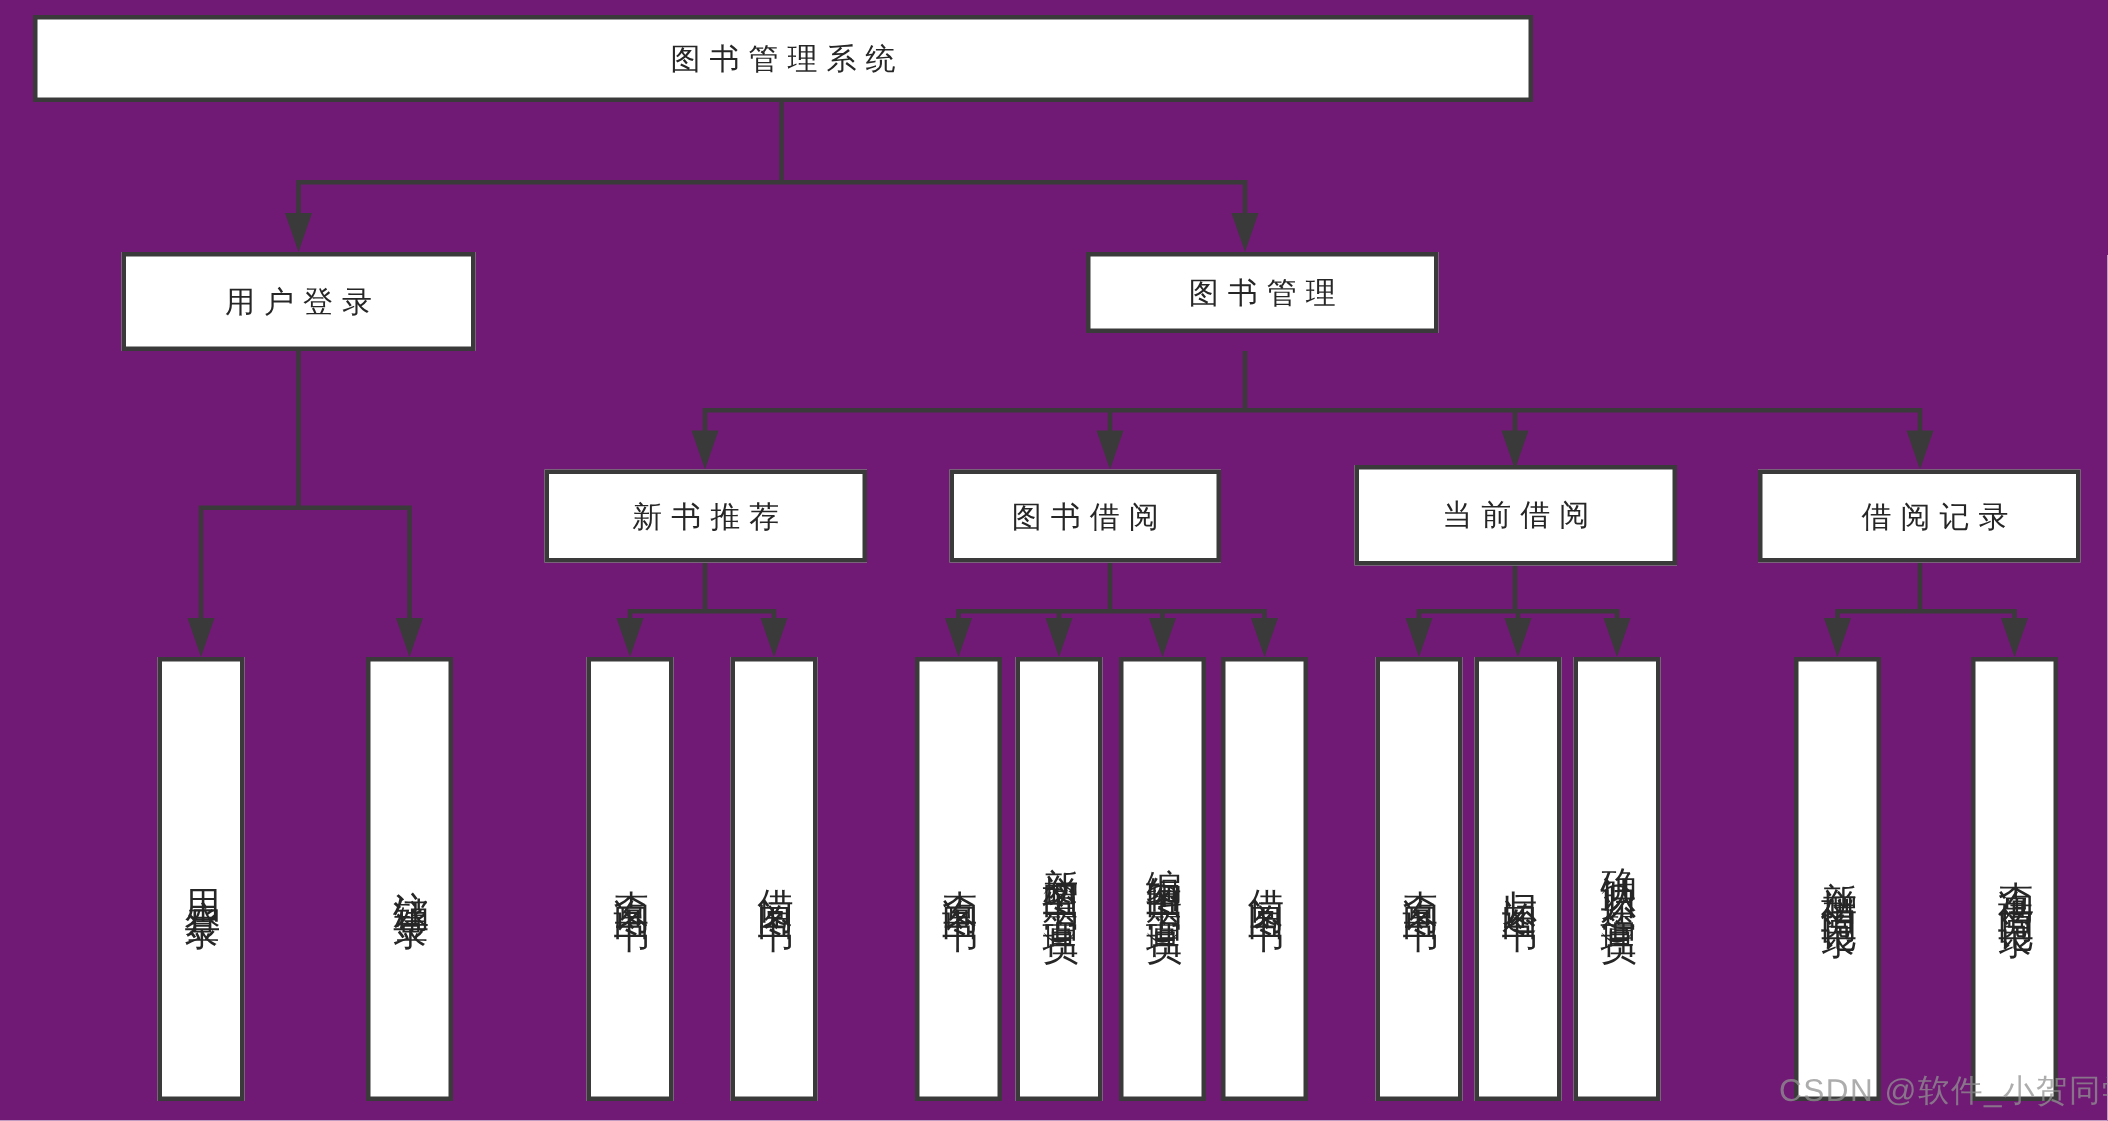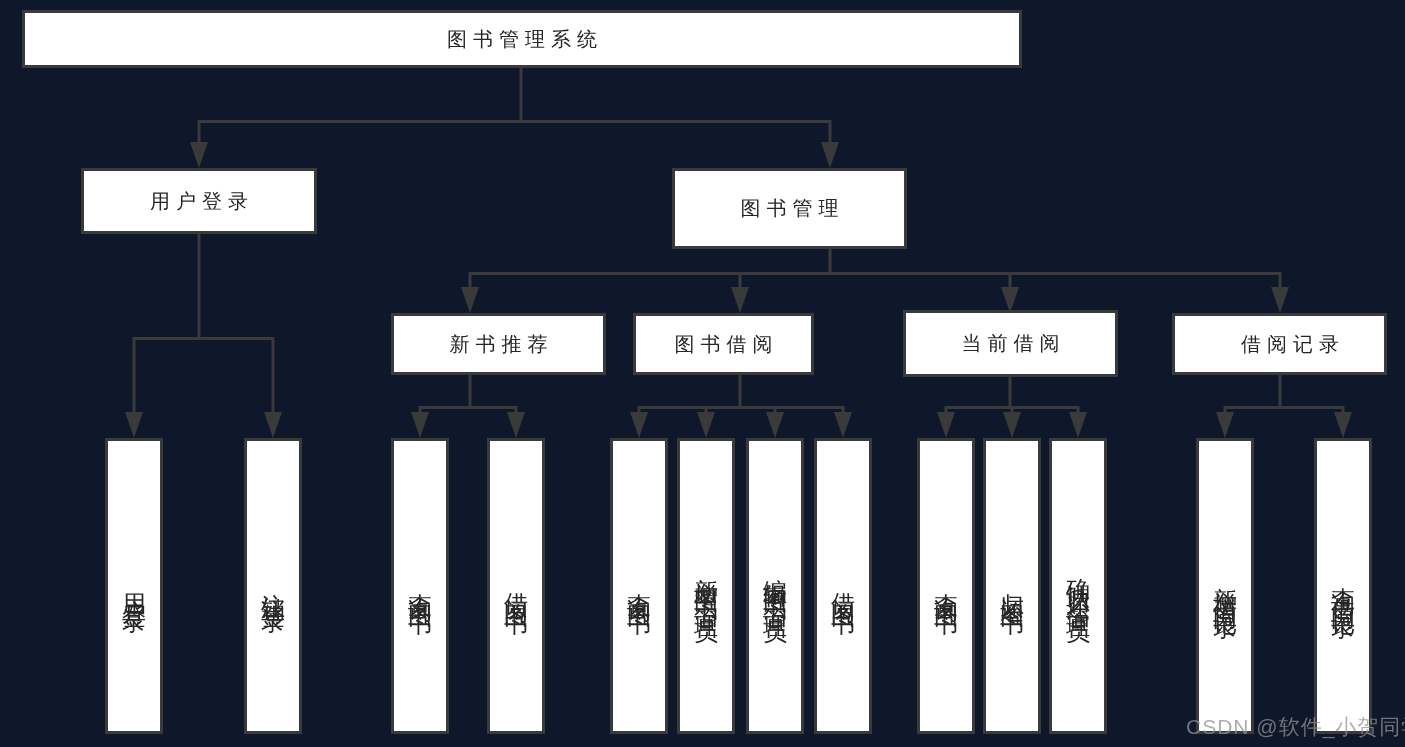--- a/index.html
+++ b/index.html
@@ -5,21 +5,21 @@
   html, body {
     margin: 0;
     padding: 0;
     background: #ffffff;
     font-family: "Liberation Sans", "DejaVu Sans", sans-serif;
   }
   #stage {
     position: relative;
     width: 1405px;
     height: 747px;
-    background: #0f172a;
+    background: #701a75;
     overflow: hidden;
     text-decoration: underline;
   }
   #connectors {
     position: absolute;
     left: 0;
     top: 0;
     z-index: 0;
   }
   .box {
@@ -94,25 +94,25 @@
     </g>
   </svg>
 
   <div class="box hbox" style="left:22px; top:10px; width:1000px; height:58px;">
     <span class="lbl">图书管理系统</span>
   </div>
 
   <div class="box hbox" style="left:81px; top:168px; width:236px; height:66px;">
     <span class="lbl">用户登录</span>
   </div>
-  <div class="box hbox" style="left:672px; top:168px; width:235px; height:81px;">
+  <div class="box hbox" style="left:724px; top:168px; width:235px; height:54px;">
     <span class="lbl">图书管理</span>
   </div>
 
-  <div class="box hbox" style="left:363px; top:313px; width:215px; height:62px;margin-left:28px;">
+  <div class="box hbox" style="left:363px; top:313px; width:215px; height:62px;">
     <span class="lbl">新书推荐</span>
   </div>
   <div class="box hbox" style="left:633px; top:313px; width:181px; height:62px;">
     <span class="lbl">图书借阅</span>
   </div>
   <div class="box hbox" style="left:903px; top:310px; width:215px; height:67px;">
     <span class="lbl">当前借阅</span>
   </div>
   <div class="box hbox" style="left:1172px; top:313px; width:215px; height:62px;padding-left:21px;">
     <span class="lbl">借阅记录</span>

